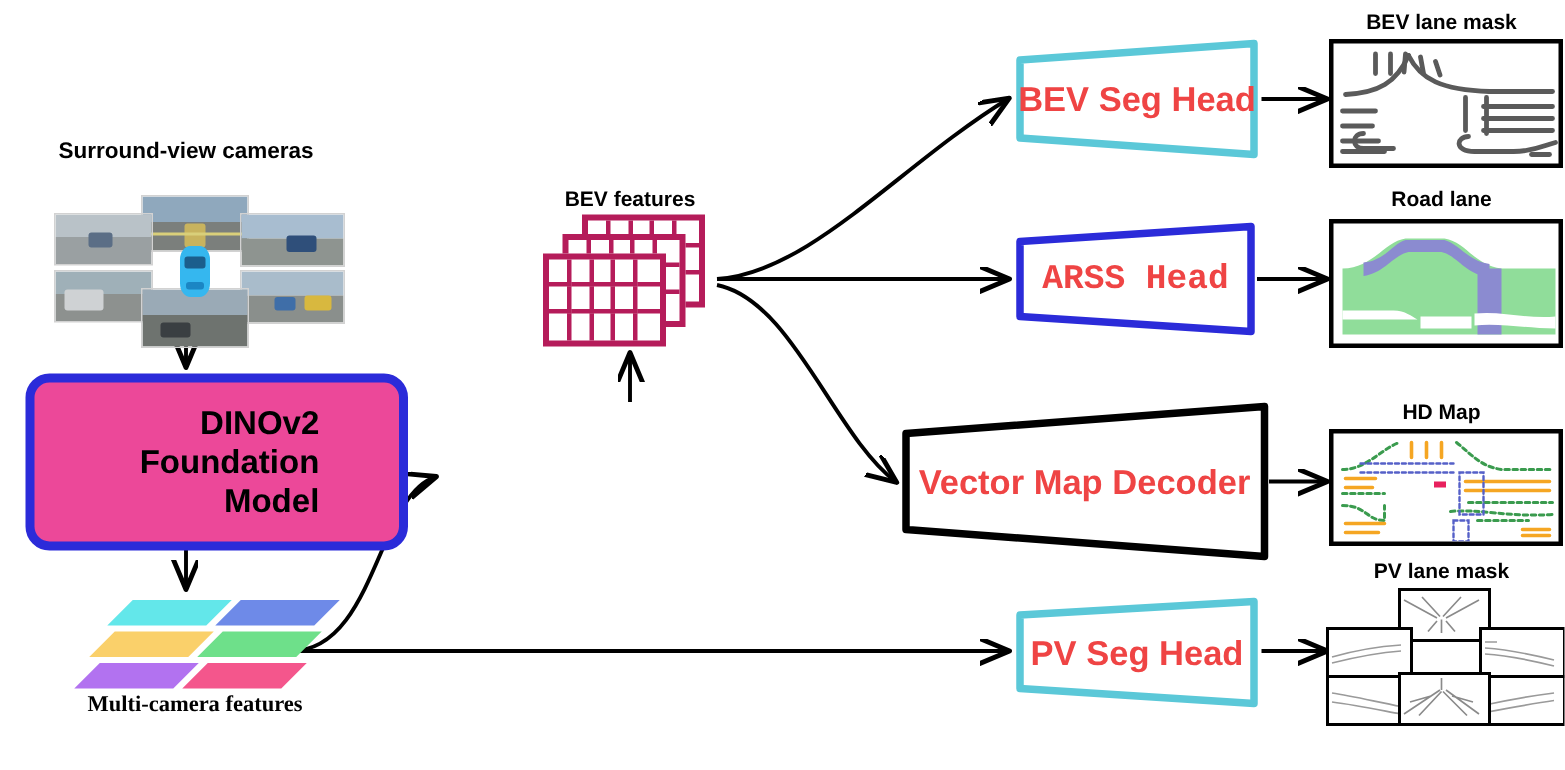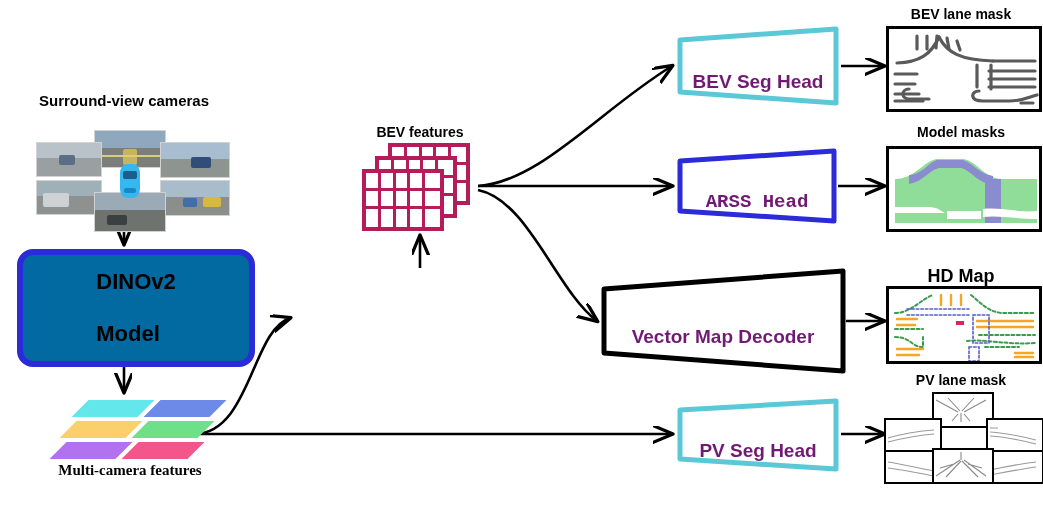--- a/index.html
+++ b/index.html
@@ -19,34 +19,34 @@
   .cam .obj{position:absolute;border-radius:2px;}
   #egocar{position:absolute;left:84px;top:34px;width:20px;height:34px;
           background:#35b7ef;border-radius:7px/9px;}
   #egocar:before{content:"";position:absolute;left:3px;top:7px;right:3px;height:8px;
           background:#1b5e8c;border-radius:2px;}
   #egocar:after{content:"";position:absolute;left:4px;top:24px;right:4px;height:5px;
           background:#1b86c4;border-radius:2px;}
 
   
   #dino{position:absolute;left:17px;top:249px;width:226px;height:106px;
-        border:6px solid #2B2BD9;border-radius:16px;background:#0369a1;
-        display:flex;align-items:center;justify-content:center;text-align:left;
-        font-size:22px;font-weight:bold;line-height:1.18;color:#000;}
+        border:6px solid #2B2BD9;border-radius:16px;background:#ec4899;
+        display:flex;align-items:center;justify-content:center;text-align:right;
+        font-size:22px;font-weight:bold;line-height:1.18;color:#000;padding-left:17px;}
 
   
   #mcf{position:absolute;left:58px;top:400px;width:180px;height:62px;}
   .tile{position:absolute;width:66px;height:17px;transform:skewX(-45deg);}
 
   
   .trap{position:absolute;}
   .trap svg{position:absolute;left:0;top:0;overflow:visible;}
-  .trap .tx{position:absolute;left:0;top:16px;width:100%;height:100%;
+  .trap .tx{position:absolute;left:0;top:0;width:100%;height:100%;
             display:flex;align-items:center;justify-content:center;
-            font-size:19px;font-weight:bold;color:#701a75;white-space:nowrap;}
+            font-size:23px;font-weight:bold;color:#ef4444;white-space:nowrap;}
 
   
   #bevf{position:absolute;left:362px;top:143px;width:112px;height:88px;}
   .bslab{position:absolute;width:82px;height:62px;background:#fff;
          border:4px solid #B51C5A;box-sizing:border-box;
          display:grid;grid-template-columns:repeat(5,1fr);grid-template-rows:repeat(3,1fr);}
   .bslab i{border-right:3px solid #B51C5A;border-bottom:3px solid #B51C5A;}
   .bslab i:nth-child(5n){border-right:none;}
   .bslab i:nth-child(n+11){border-bottom:none;}
 
@@ -135,21 +135,21 @@
       <div class="sky" style="background:#9aaab6"></div>
       <div class="grd" style="background:#6e736f"></div>
       <div class="obj" style="left:12px;top:22px;width:20px;height:10px;background:#3a3f42"></div>
     </div>
     <div id="egocar"></div>
   </div>
 
   <div id="dino">
     <span>
       <span>DINOv2</span><br>
-      <br>
+      <span>Foundation</span><br>
       <span>Model</span>
     </span>
   </div>
 
   <div id="mcf">
     <div class="tile" style="left:22px;top:0px;background:#63e7ea;"></div>
     <div class="tile" style="left:94px;top:0px;background:#6e8ae8;"></div>
     <div class="tile" style="left:10px;top:21px;background:#fad06a;"></div>
     <div class="tile" style="left:82px;top:21px;background:#6ee08a;"></div>
     <div class="tile" style="left:0px;top:42px;background:#b272f0;"></div>
@@ -252,34 +252,34 @@
         <path d="M6,45 L28,45 M6,55 L26,55 M6,65 L30,65 M6,72 L34,72"></path>
         <path d="M20,60 C12,60 12,70 20,70 L40,70"></path>
         <path d="M88,36 L88,58 M102,36 L102,60"></path>
         <path d="M100,42 L146,42 M100,50 L146,50 M100,58 L146,58"></path>
         <path d="M90,62 C82,62 80,72 94,72 L120,72 C134,72 140,68 148,66"></path>
         <path d="M132,74 L144,74"></path>
       </g>
     </svg>
   </div>
 
-  <div class="lbl c" style="left:961px;top:124px;font-size:14px;">Model masks</div>
+  <div class="lbl c" style="left:961px;top:124px;font-size:14px;">Road lane</div>
   <div class="outbox" style="left:886px;top:146px;width:150px;height:80px;">
     <svg width="150" height="80" viewBox="0 0 150 80">
       <path d="M6,30 C26,30 34,12 48,10 L74,10 C88,12 94,28 112,30 L148,30 L148,74 L6,74 Z" fill="#90dd9a"></path>
       <path d="M20,26 C34,25 40,13 48,11 L74,11 C84,14 90,25 104,27 L104,36 C88,34 82,21 72,19
                L50,19 C40,21 34,33 20,35 Z" fill="#8b8bd0"></path>
       <path d="M96,30 L112,30 L112,74 L96,74 Z" fill="#8b8bd0"></path>
       <path d="M6,58 L40,58 C48,58 52,62 56,64 L6,64 Z" fill="#fff"></path>
       <path d="M94,60 C112,58 130,64 148,62 L148,70 C128,70 110,66 94,68 Z" fill="#fff"></path>
       <path d="M58,62 L92,62 L92,70 L58,70 Z" fill="#fff"></path>
     </svg>
   </div>
 
-  <div class="lbl c" style="left:961px;top:266px;font-size:18px;">HD Map</div>
+  <div class="lbl c" style="left:961px;top:266px;font-size:14px;">HD Map</div>
   <div class="outbox" style="left:886px;top:286px;width:150px;height:72px;">
     <svg width="150" height="72" viewBox="0 0 150 72">
       <g fill="none" stroke-linecap="round">
 
         <g stroke="#3a9b4e" stroke-width="2" stroke-dasharray="3 2.4">
           <path d="M6,24 C22,24 32,10 44,6"></path>
           <path d="M82,6 C92,14 98,22 112,24 L146,24"></path>
           <path d="M6,40 L34,40 M6,48 C22,48 22,58 34,58 L34,48"></path>
           <path d="M90,46 L146,46"></path>
           <path d="M78,52 C96,50 118,56 146,54"></path>

